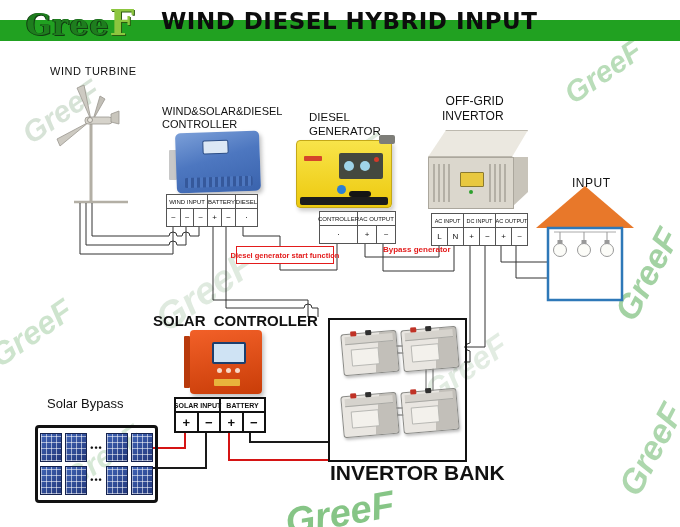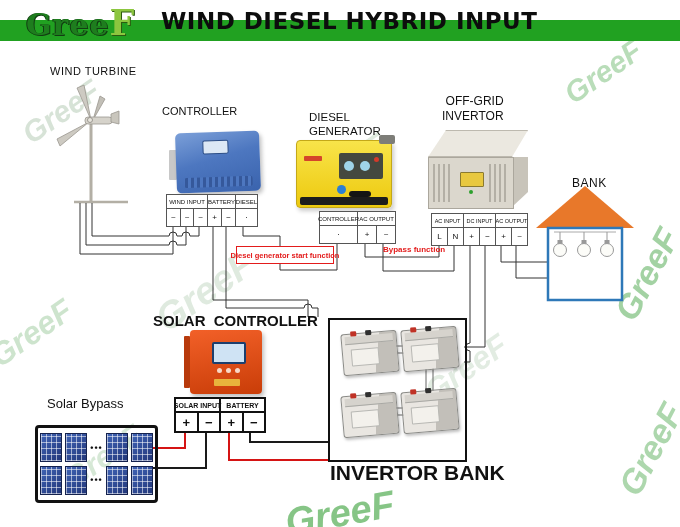--- a/index.html
+++ b/index.html
@@ -217,34 +217,35 @@
         <line x1="607" y1="232" x2="607" y2="240" stroke="#999"></line>
         <rect x="604.5" y="240" width="5" height="4" fill="#999"></rect>
         <circle cx="607" cy="250" r="6.5" fill="#fcfcf8" stroke="#999"></circle>
       </g>
     </g>
   </svg>
 
   <div class="lab" style="left:50px;top:65px;font-size:11px;letter-spacing:.5px;">WIND TURBINE</div>
 
   <div class="lab" style="left:162px;top:105px;font-size:11px;line-height:13px;">
+    <span class="ln">WIND&amp;SOLAR&amp;DIESEL</span>
     <span class="ln">CONTROLLER</span>
   </div>
 
   <div class="lab" style="left:309px;top:110px;font-size:11.5px;line-height:14px;">
     <span class="ln">DIESEL</span>
     <span class="ln">GENERATOR</span>
   </div>
 
   <div class="lab" style="left:442px;top:94px;font-size:12px;line-height:15px;text-align:right;">
     <span class="ln">OFF-GRID</span>
     <span class="ln">INVERTOR</span>
   </div>
 
-  <div class="lab" style="left:572px;top:176px;font-size:12px;letter-spacing:.5px;">BANK</div>
+  <div class="lab" style="left:572px;top:176px;font-size:12px;letter-spacing:.5px;">INPUT</div>
 
   <div class="lab" style="left:153px;top:312px;font-size:15px;font-weight:bold;word-spacing:4px;">SOLAR CONTROLLER</div>
 
   <div class="lab" style="left:47px;top:396px;font-size:13px;">Solar Bypass</div>
 
   <div class="lab bank-label">INVERTOR BANK</div>
 
   <div class="windctrl-bracket"></div>
   <div class="windctrl"></div>
 
@@ -324,21 +325,21 @@
     <div class="tsec" style="width:31px">
       <div class="tname" style="font-size:5.5px">AC OUTPUT</div>
       <div class="tcells">
         <div class="tcell">+</div>
         <div class="tcell">~</div>
       </div>
     </div>
   </div>
 
   <div class="dstart">Diesel generator start function</div>
-  <div class="bypass">Bypass function</div>
+  <div class="bypass">Bypass generator</div>
 
   <div class="sctrl">
     <div class="sctrl-flange"></div>
     <div class="sctrl-screen"></div>
     <div class="sctrl-keys"></div>
     <div class="sctrl-label"></div>
   </div>
 
   <div class="tstrip solar" style="left:174px;top:397px;">
     <div class="tsec" style="width:43px">

